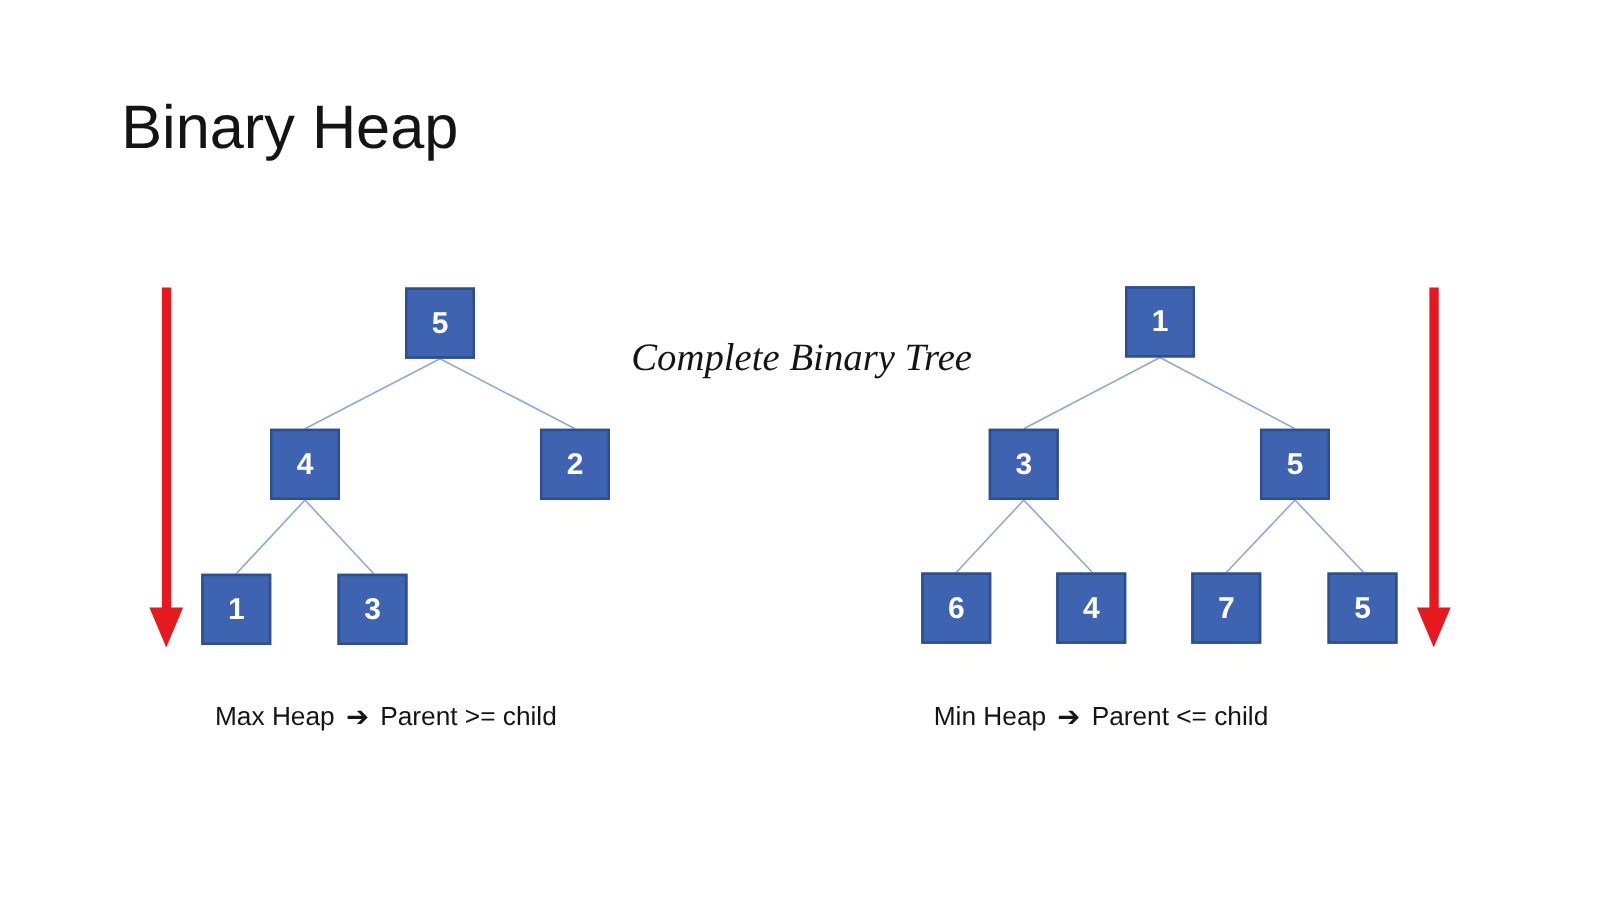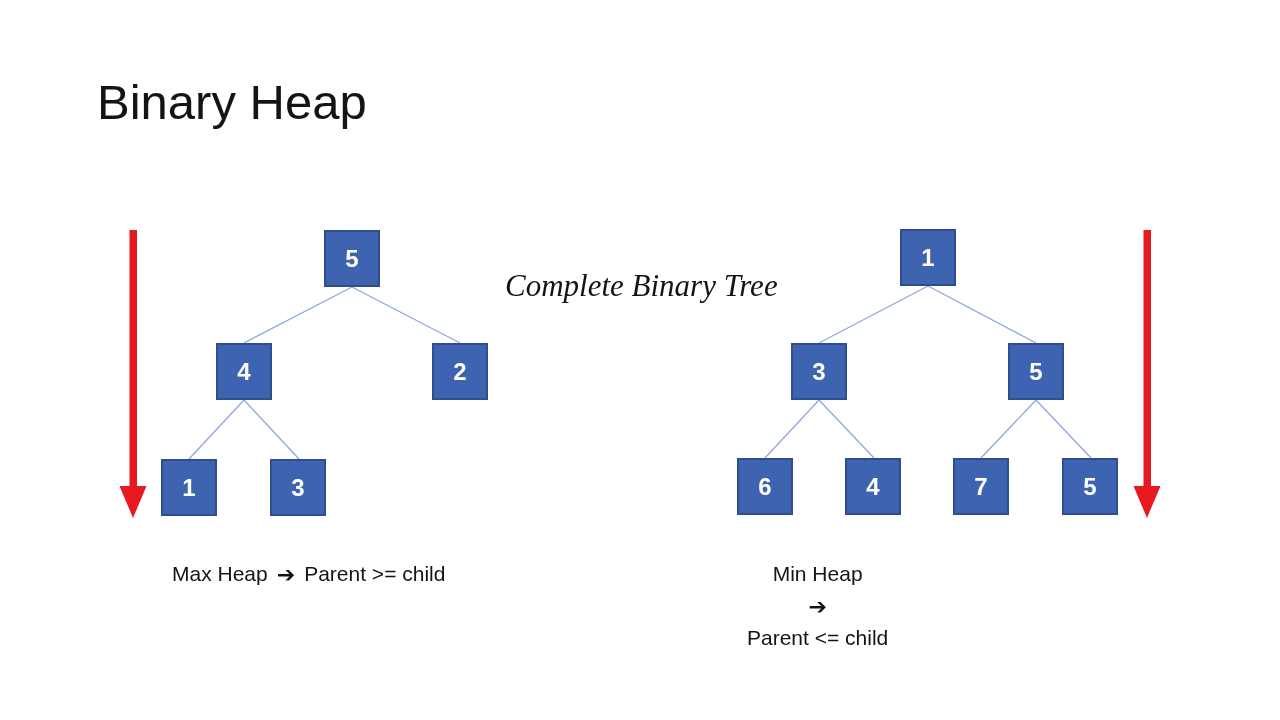--- a/index.html
+++ b/index.html
@@ -52,21 +52,21 @@
   .caption{
     position:absolute;top:562px;
     display:flex;align-items:center;gap:9px;
     font-size:21px;color:var(--text);white-space:nowrap;
   }
   .caption .arrow-glyph{
     font-size:22px;line-height:1;position:relative;top:1px;
     font-family:"DejaVu Sans",sans-serif;
   }
   .caption-left{left:172px;}
-  .caption-right{left:747px;flex-direction:column;}
+  .caption-right{left:747px;}
 </style>
 </head>
 <body>
 
 <div class="stage">
 
   <svg class="edges" viewBox="0 0 1280 720">
 
     <line class="edge" x1="352" y1="287" x2="244" y2="343"></line>
     <line class="edge" x1="352" y1="287" x2="460" y2="343"></line>

